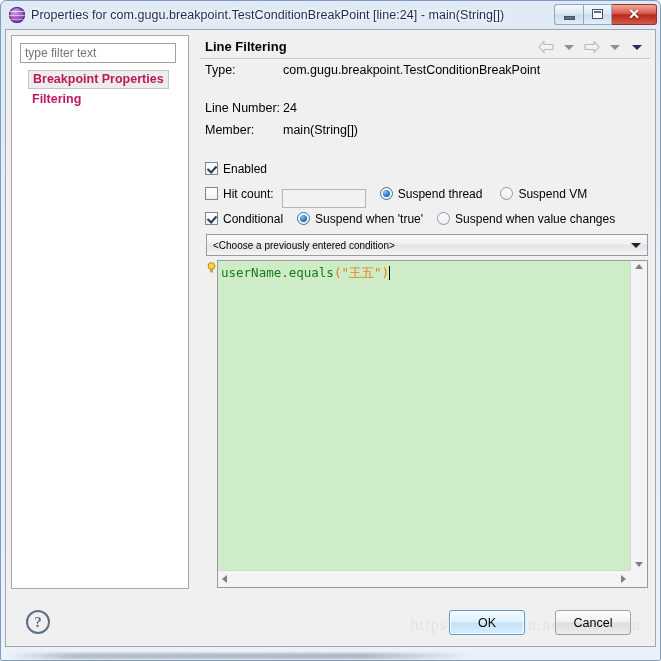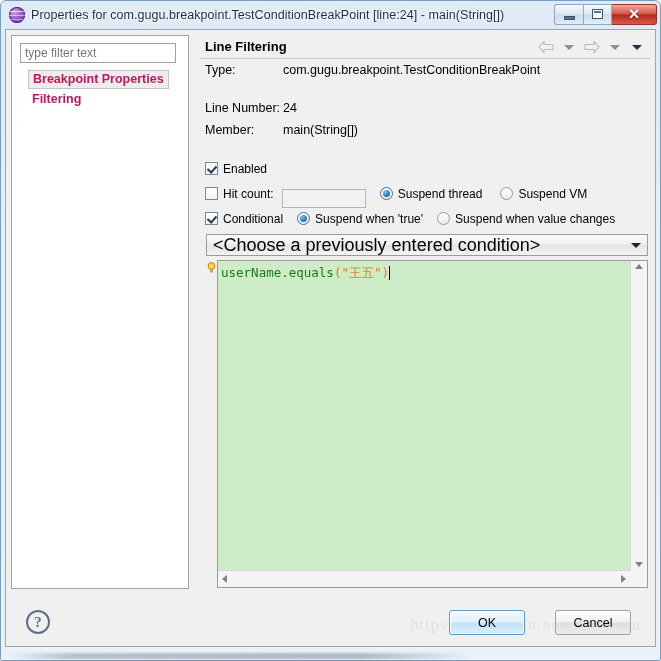--- a/index.html
+++ b/index.html
@@ -164,21 +164,21 @@
 
   
   #condition-combo{
     position:absolute;left:6px;right:2px;top:199px;height:22px;
     box-sizing:border-box;
     border:1px solid #9a9a9a;
     background:linear-gradient(to bottom,#fbfbfb 0%,#eff0f1 45%,#e2e4e6 50%,#f3f4f5 100%);
     display:flex;align-items:center;
   }
   #combo-text{
-    flex:1;padding-left:6px;font-size:18px;color:#000000;white-space:nowrap;overflow:hidden;
+    flex:1;padding-left:6px;font-size:10px;color:#000000;white-space:nowrap;overflow:hidden;
   }
   #combo-arrow{width:22px;display:flex;align-items:center;justify-content:center;}
 
   
   #editor-wrap{
     position:absolute;left:6px;right:2px;top:225px;bottom:1px;
     box-sizing:border-box;
   }
   #editor-gutter{
     position:absolute;left:0;top:0;width:11px;bottom:0;background:#f0f0f0;

